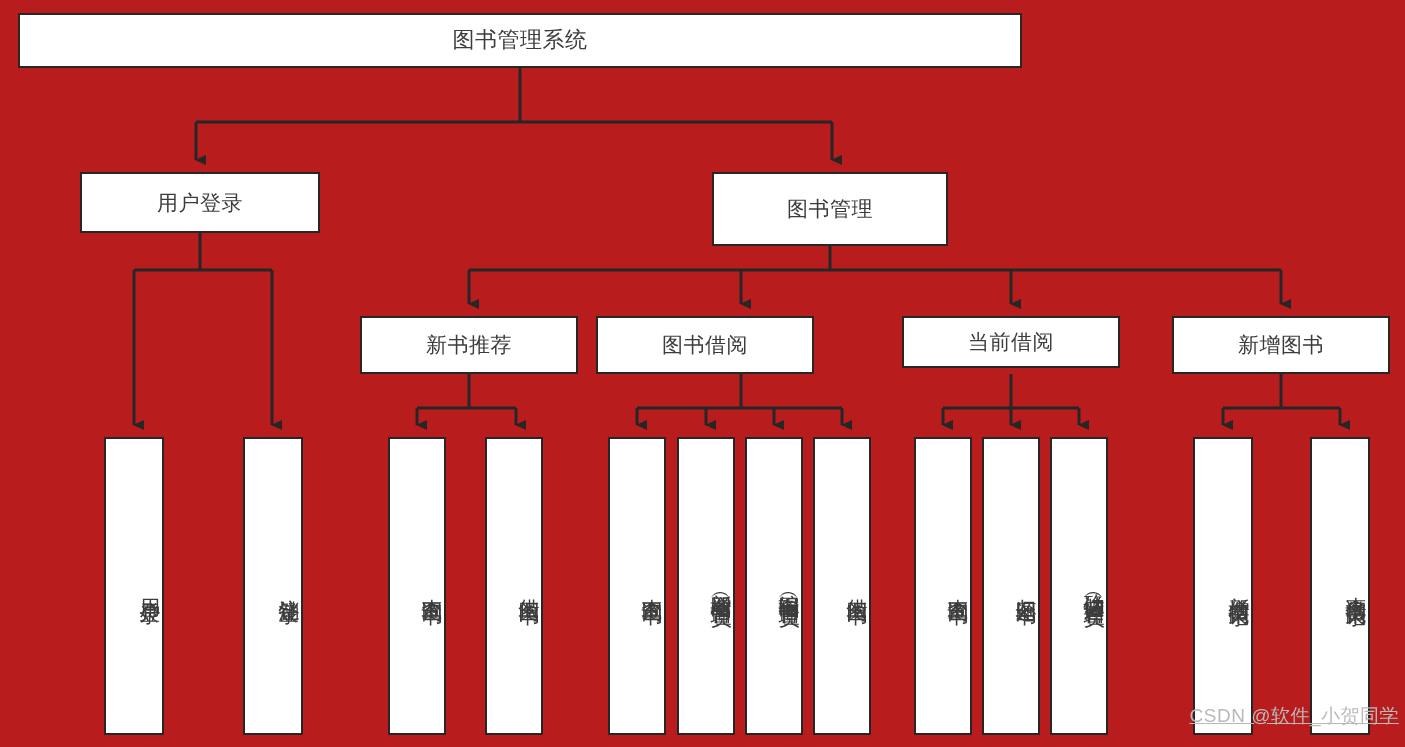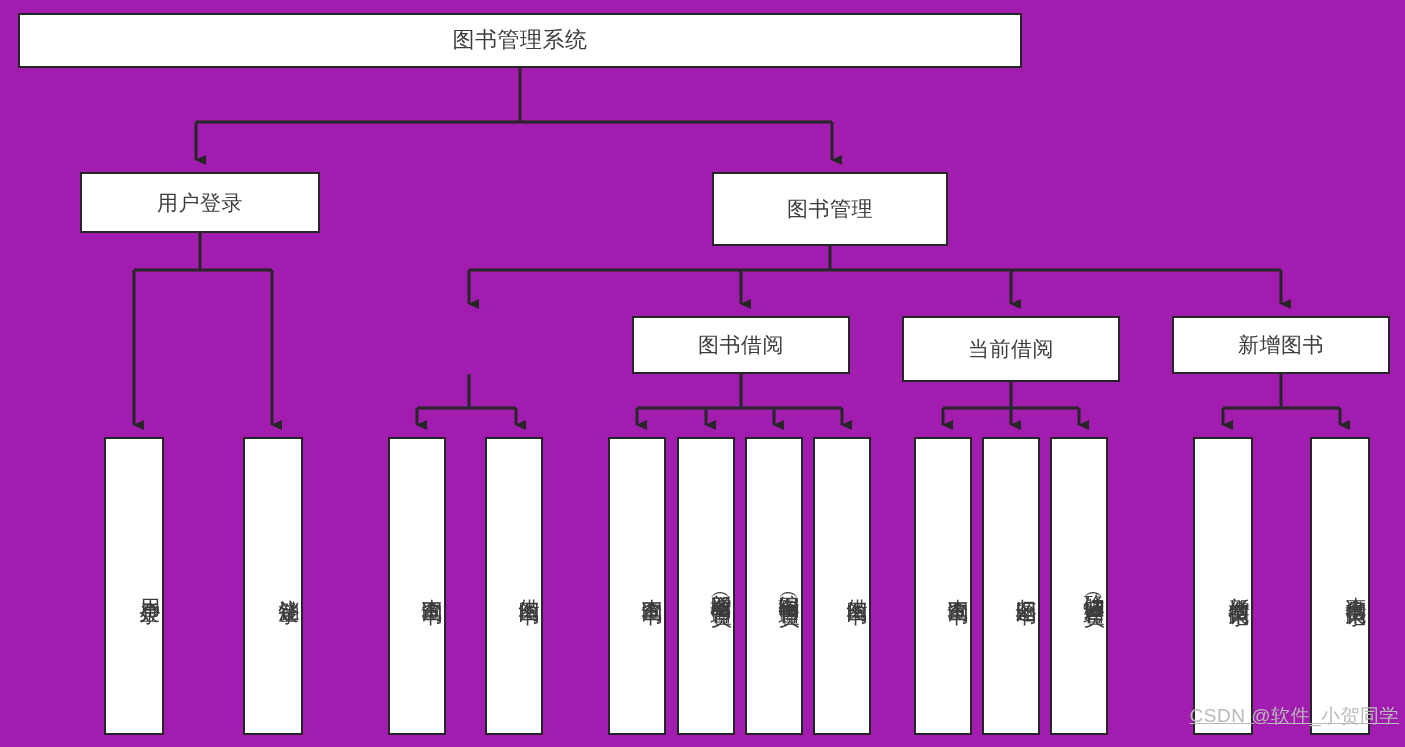--- a/index.html
+++ b/index.html
@@ -7,21 +7,21 @@
     padding: 0;
     background: #ffffff;
   }
   body {
     font-family: "Liberation Sans", "DejaVu Sans", sans-serif;
   }
   #canvas {
     position: relative;
     width: 1405px;
     height: 747px;
-    background: #a21caf;
+    background: #b91c1c;
     overflow: hidden;
   }
   #wires {
     position: absolute;
     left: 0;
     top: 0;
     width: 1405px;
     height: 747px;
   }
   .node {
@@ -128,24 +128,27 @@
     <span class="lbl">图书管理系统</span>
   </div>
 
   <div class="node horiz" style="left: 80px; top: 172px; width: 240px; height: 61px;">
     <span class="lbl">用户登录</span>
   </div>
   <div class="node horiz" style="left: 712px; top: 172px; width: 236px; height: 74px;">
     <span class="lbl">图书管理</span>
   </div>
 
-  <div class="node horiz" style="left: 632px; top: 316px; width: 218px; height: 58px;">
+  <div class="node horiz" style="left: 360px; top: 316px; width: 218px; height: 58px;">
+    <span class="lbl">新书推荐</span>
+  </div>
+  <div class="node horiz" style="left: 596px; top: 316px; width: 218px; height: 58px;">
     <span class="lbl">图书借阅</span>
   </div>
-  <div class="node horiz" style="left: 902px; top: 316px; width: 218px; height: 66px;">
+  <div class="node horiz" style="left: 902px; top: 316px; width: 218px; height: 52px;">
     <span class="lbl">当前借阅</span>
   </div>
   <div class="node horiz" style="left: 1172px; top: 316px; width: 218px; height: 58px;">
     <span class="lbl">新增图书</span>
   </div>
 
   <div class="node vert" style="left: 104px; top: 437px; width: 60px; height: 298px;">
     <span class="lbl">用户登录</span>
   </div>
   <div class="node vert" style="left: 243px; top: 437px; width: 60px; height: 298px;">

